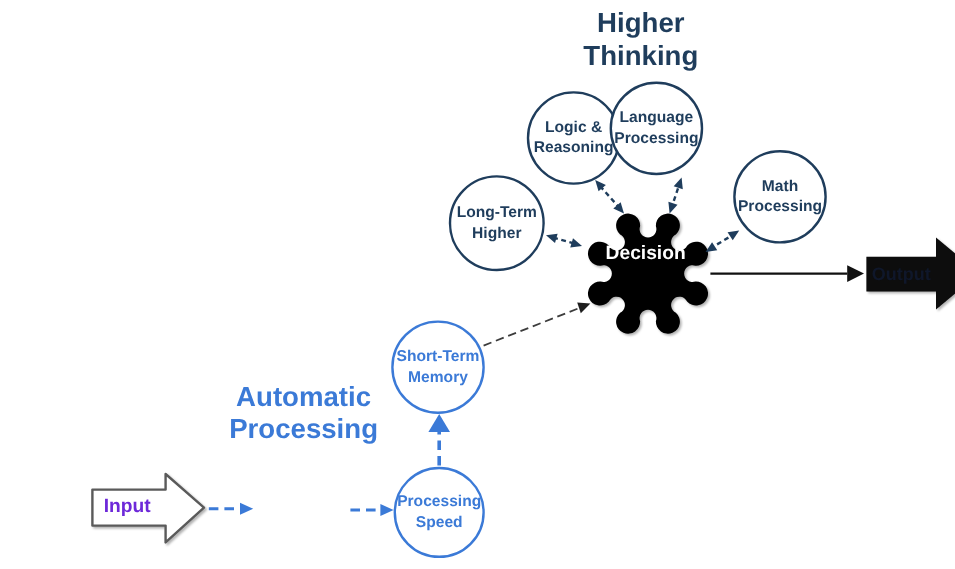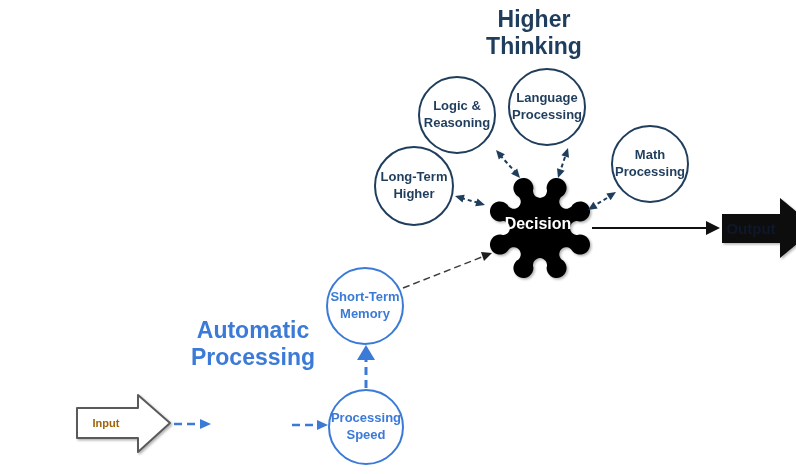--- a/index.html
+++ b/index.html
@@ -53,21 +53,21 @@
   .blue-node{border:2.5px solid var(--blue);color:var(--blue);}
   .section-title{
     white-space:pre-line;
     font-size:23px;
     line-height:27px;
     font-weight:bold;
   }
   #higher-title{color:var(--navy);}
   #automatic-title{color:var(--blue);}
   #decision-label{color:#ffffff;font-size:16px;}
-  #input-label{color:#a16207;font-size:11px;}
+  #input-label{color:#6d28d9;font-size:16px;}
   #output-label{color:#0f172a;font-size:15px;}
 </style>
 </head>
 <body>
 
 <div id="canvas">
 
   <svg id="shapes" width="796" height="474" viewBox="0 0 796 474">
     <defs>
       <filter id="ds" x="-20%" y="-20%" width="150%" height="150%">
@@ -135,32 +135,32 @@
 
     <polygon points="682,214 740,214 740,198 776,228 740,258 740,243 682,243" fill="#0a0a0a" filter="url(#ds)"></polygon>
   </svg>
 
   <div id="higher-title" class="label section-title" style="left:430px;top:6px;width:128px;height:54px;">Higher
 Thinking</div>
 
   <div id="automatic-title" class="label section-title" style="left:143px;top:316px;width:140px;height:56px;">Automatic
 Processing</div>
 
-  <div class="circle-node navy-node" style="left:378px;top:76px;width:78px;height:78px;">Logic &amp; Reasoning</div>
+  <div class="circle-node navy-node" style="left:399px;top:76px;width:78px;height:78px;">Logic &amp; Reasoning</div>
 
   <div class="circle-node navy-node" style="left:468px;top:68px;width:78px;height:78px;">Language Processing</div>
 
   <div class="circle-node navy-node" style="left:571px;top:125px;width:78px;height:78px;">Math Processing</div>
 
   <div class="circle-node navy-node" style="left:334px;top:146px;width:80px;height:80px;">Long-Term Higher</div>
 
   <div class="circle-node blue-node" style="left:286px;top:267px;width:78px;height:78px;">Short-Term Memory</div>
 
   <div class="circle-node blue-node" style="left:288px;top:389px;width:76px;height:76px;">Processing Speed</div>
 
 
-  <div id="decision-label" class="label" style="left:448px;top:212px;width:100px;height:24px;">Decision</div>
+  <div id="decision-label" class="label" style="left:448px;top:200px;width:100px;height:24px;">Decision</div>
 
   <div id="input-label" class="label" style="left:37px;top:411px;width:58px;height:24px;">Input</div>
 
   <div id="output-label" class="label" style="left:681px;top:216px;width:60px;height:24px;">Output</div>
 
 </div>
 
 </body></html>

